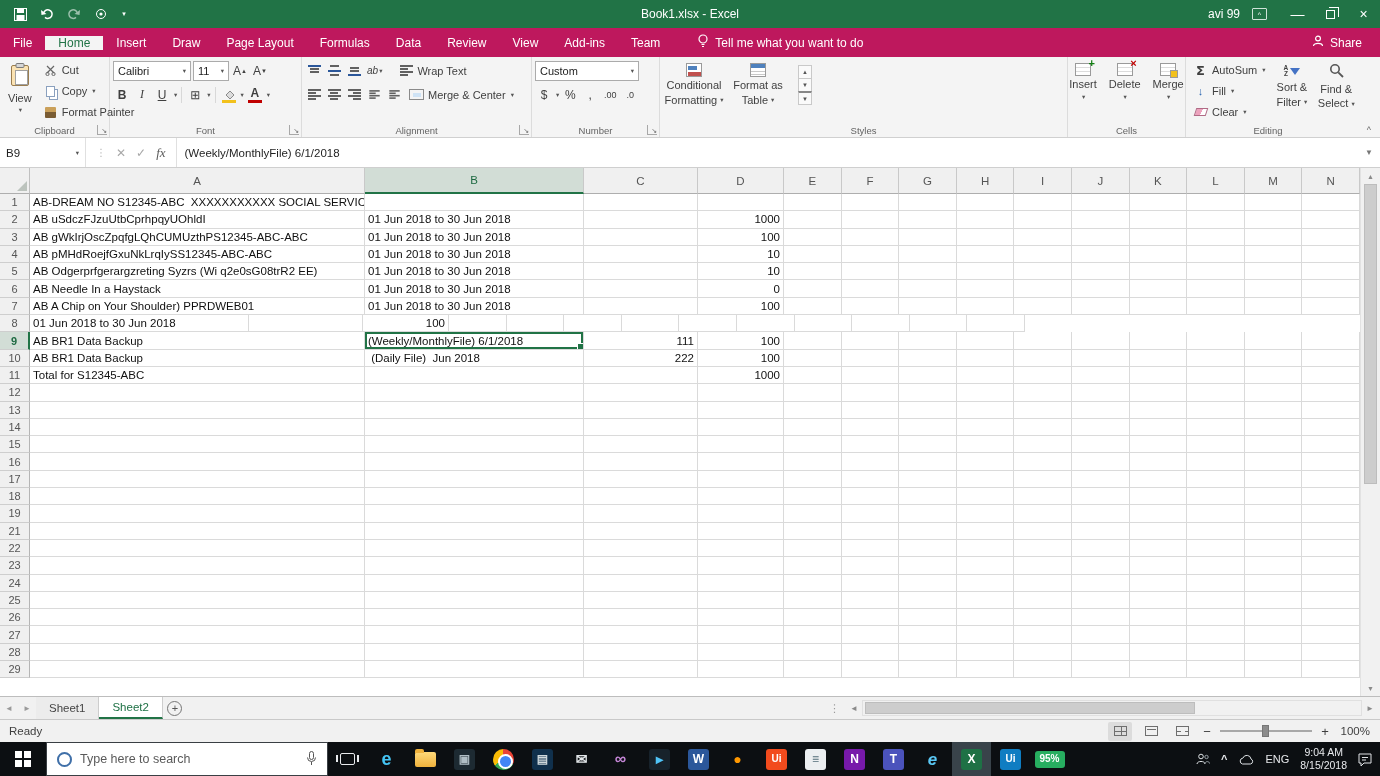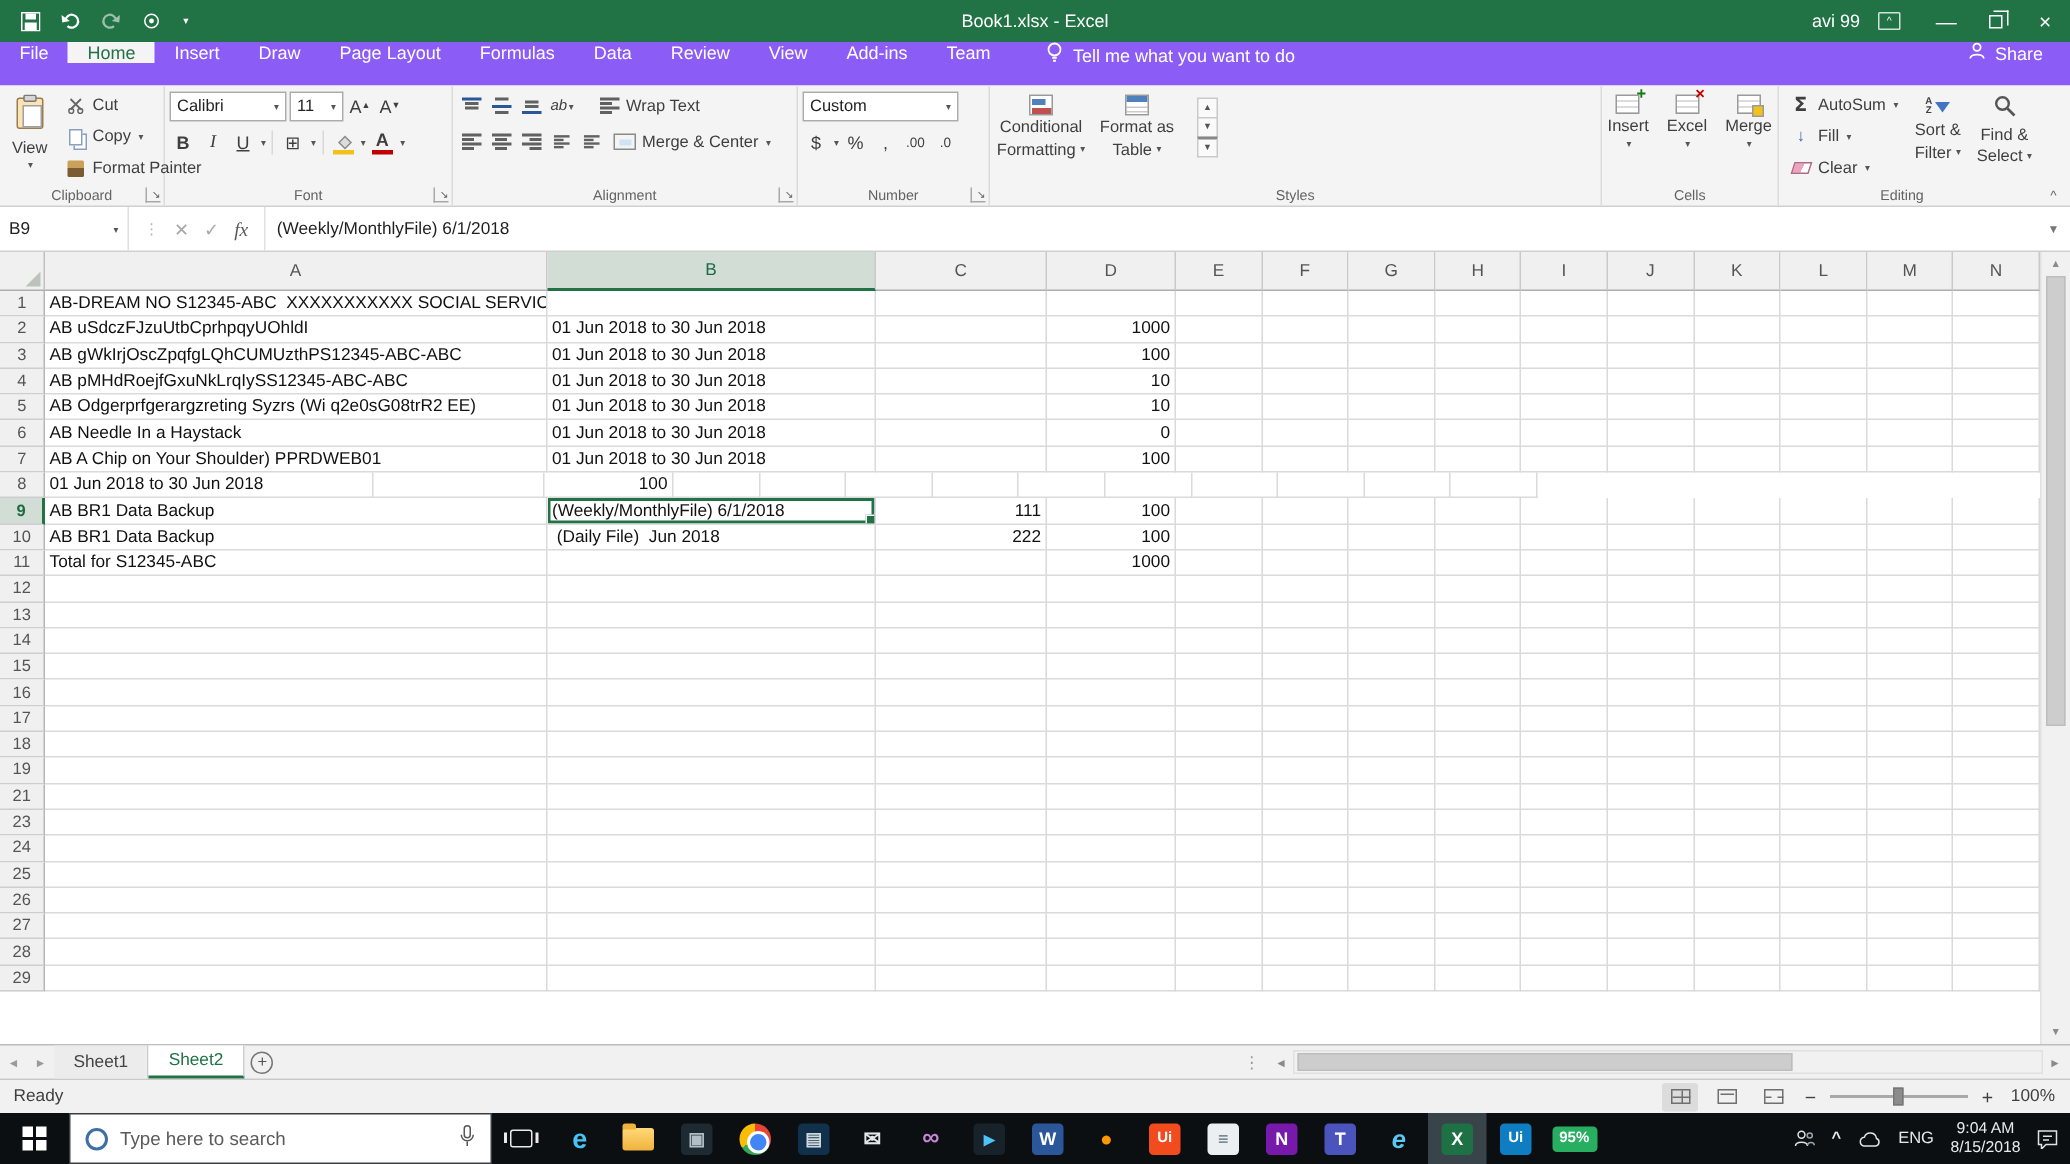--- a/index.html
+++ b/index.html
@@ -16,21 +16,21 @@
 .wtitle{position:absolute;left:0;right:0;text-align:center;font-size:12px;pointer-events:none}
 .tb-right{margin-left:auto;display:flex;align-items:center;height:100%;z-index:2}
 .account{font-size:12px;margin-right:12px}
 .rdo{width:15px;height:12px;border:1px solid #cfe3d8;display:flex;align-items:center;justify-content:center;
   font-size:7px;margin-right:14px;border-radius:1px}
 .winbtn{width:33px;height:28px;display:flex;align-items:center;justify-content:center;font-size:14px;cursor:pointer}
 .ic-restore{width:9px;height:9px;border:1px solid #fff;position:relative}
 .ic-restore::after{content:"";position:absolute;left:2px;top:-4px;width:9px;height:9px;border:1px solid #fff;border-bottom:none;border-left:none}
 
 
-.tabrow{height:29px;background:#8b5cf6;display:flex;align-items:flex-start;color:#fff}
+.tabrow{height:29px;background:#be185d;display:flex;align-items:center;color:#fff}
 .rtab{padding:0 13px;display:flex;align-items:center;font-size:12px;cursor:pointer;white-space:nowrap}
 .rtab.active{background:#f4f4f4;color:#217346}
 .tellme{display:flex;align-items:center;gap:6px;margin-left:24px;font-size:12px;white-space:nowrap}
 .share{margin-left:auto;display:flex;align-items:center;gap:6px;padding:0 18px;font-size:12px;cursor:pointer}
 
 
 .ribbon{height:81px;background:#f4f4f4;border-bottom:1px solid #d0d0d0;display:flex;position:relative}
 .group{position:relative;border-right:1px solid #dcdcdc;padding:3px 3px 14px;display:flex;flex-direction:column}
 .g-label{position:absolute;bottom:1px;left:0;right:0;text-align:center;font-size:9.5px;color:#636363;pointer-events:none}
 .launcher{position:absolute;right:2px;bottom:2px;width:10px;height:10px;border:1px solid #a8a8a8;border-top:none;border-right:none;
@@ -461,21 +461,21 @@
 
     <div class="group" style="width:118px">
       <div class="g-body" style="justify-content:center;width:100%">
         <div class="bigbtn">
           <span class="ic-cells ins"></span>
           <span>Insert</span>
             <span class="dd">▾</span>
         </div>
         <div class="bigbtn">
           <span class="ic-cells del"></span>
-          <span>Excel</span>
+          <span>Delete</span>
             <span class="dd">▾</span>
         </div>
         <div class="bigbtn">
           <span class="ic-cells fmt"></span>
           <span>Merge</span>
             <span class="dd">▾</span>
         </div>
       </div>
       <div class="g-label"><span>Cells</span></div>
     </div>
@@ -886,20 +886,37 @@
             <div class="gcell" style="width: 57.6px;"></div>
             <div class="gcell" style="width: 57.6px;"></div>
             <div class="gcell" style="width: 57.6px;"></div>
             <div class="gcell" style="width: 57.6px;"></div>
             <div class="gcell" style="width: 57.6px;"></div>
             <div class="gcell" style="width: 57.6px;"></div>
             <div class="gcell" style="width: 57.6px;"></div>
           </div>
           <div class="grow">
             <div class="rhead">21</div>
+            <div class="gcell" style="width: 335px;"></div>
+            <div class="gcell" style="width: 219px;"></div>
+            <div class="gcell" style="width: 114px;"></div>
+            <div class="gcell" style="width: 86px;"></div>
+            <div class="gcell" style="width: 57.6px;"></div>
+            <div class="gcell" style="width: 57.6px;"></div>
+            <div class="gcell" style="width: 57.6px;"></div>
+            <div class="gcell" style="width: 57.6px;"></div>
+            <div class="gcell" style="width: 57.6px;"></div>
+            <div class="gcell" style="width: 57.6px;"></div>
+            <div class="gcell" style="width: 57.6px;"></div>
+            <div class="gcell" style="width: 57.6px;"></div>
+            <div class="gcell" style="width: 57.6px;"></div>
+            <div class="gcell" style="width: 57.6px;"></div>
+          </div>
+          <div class="grow">
+            <div class="rhead">22</div>
             <div class="gcell" style="width: 335px;"></div>
             <div class="gcell" style="width: 219px;"></div>
             <div class="gcell" style="width: 114px;"></div>
             <div class="gcell" style="width: 86px;"></div>
             <div class="gcell" style="width: 57.6px;"></div>
             <div class="gcell" style="width: 57.6px;"></div>
             <div class="gcell" style="width: 57.6px;"></div>
             <div class="gcell" style="width: 57.6px;"></div>
             <div class="gcell" style="width: 57.6px;"></div>
             <div class="gcell" style="width: 57.6px;"></div>

